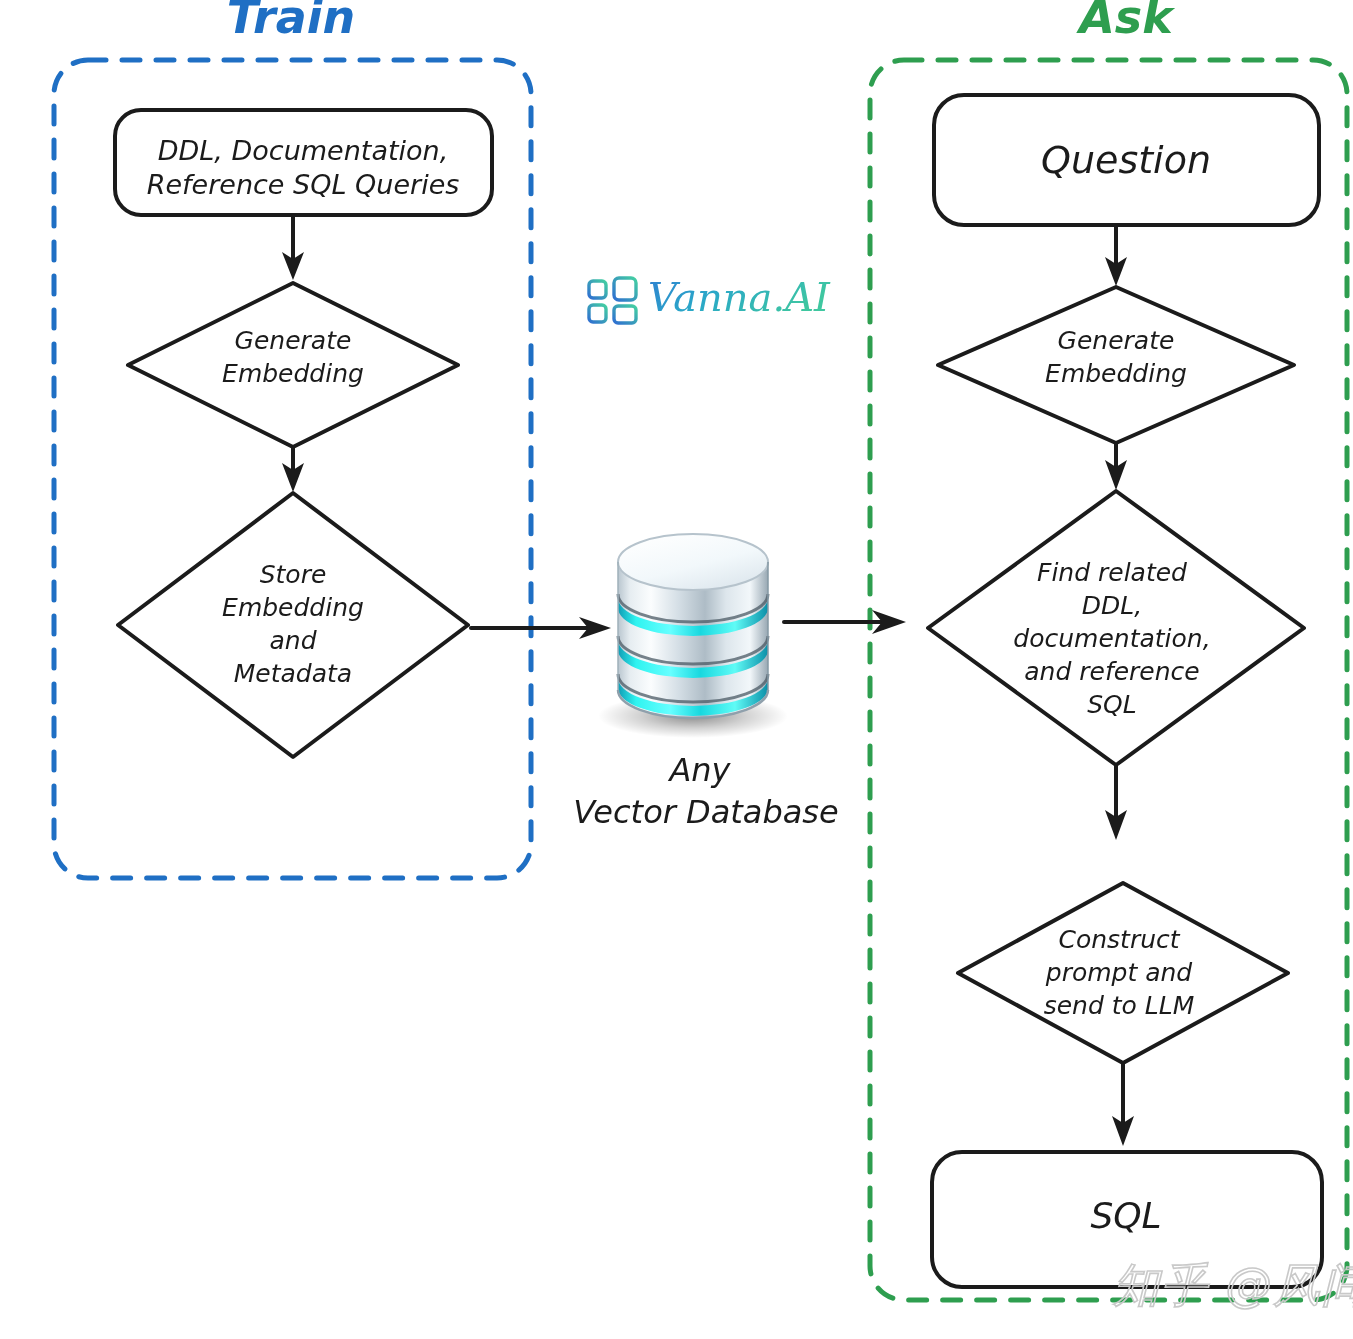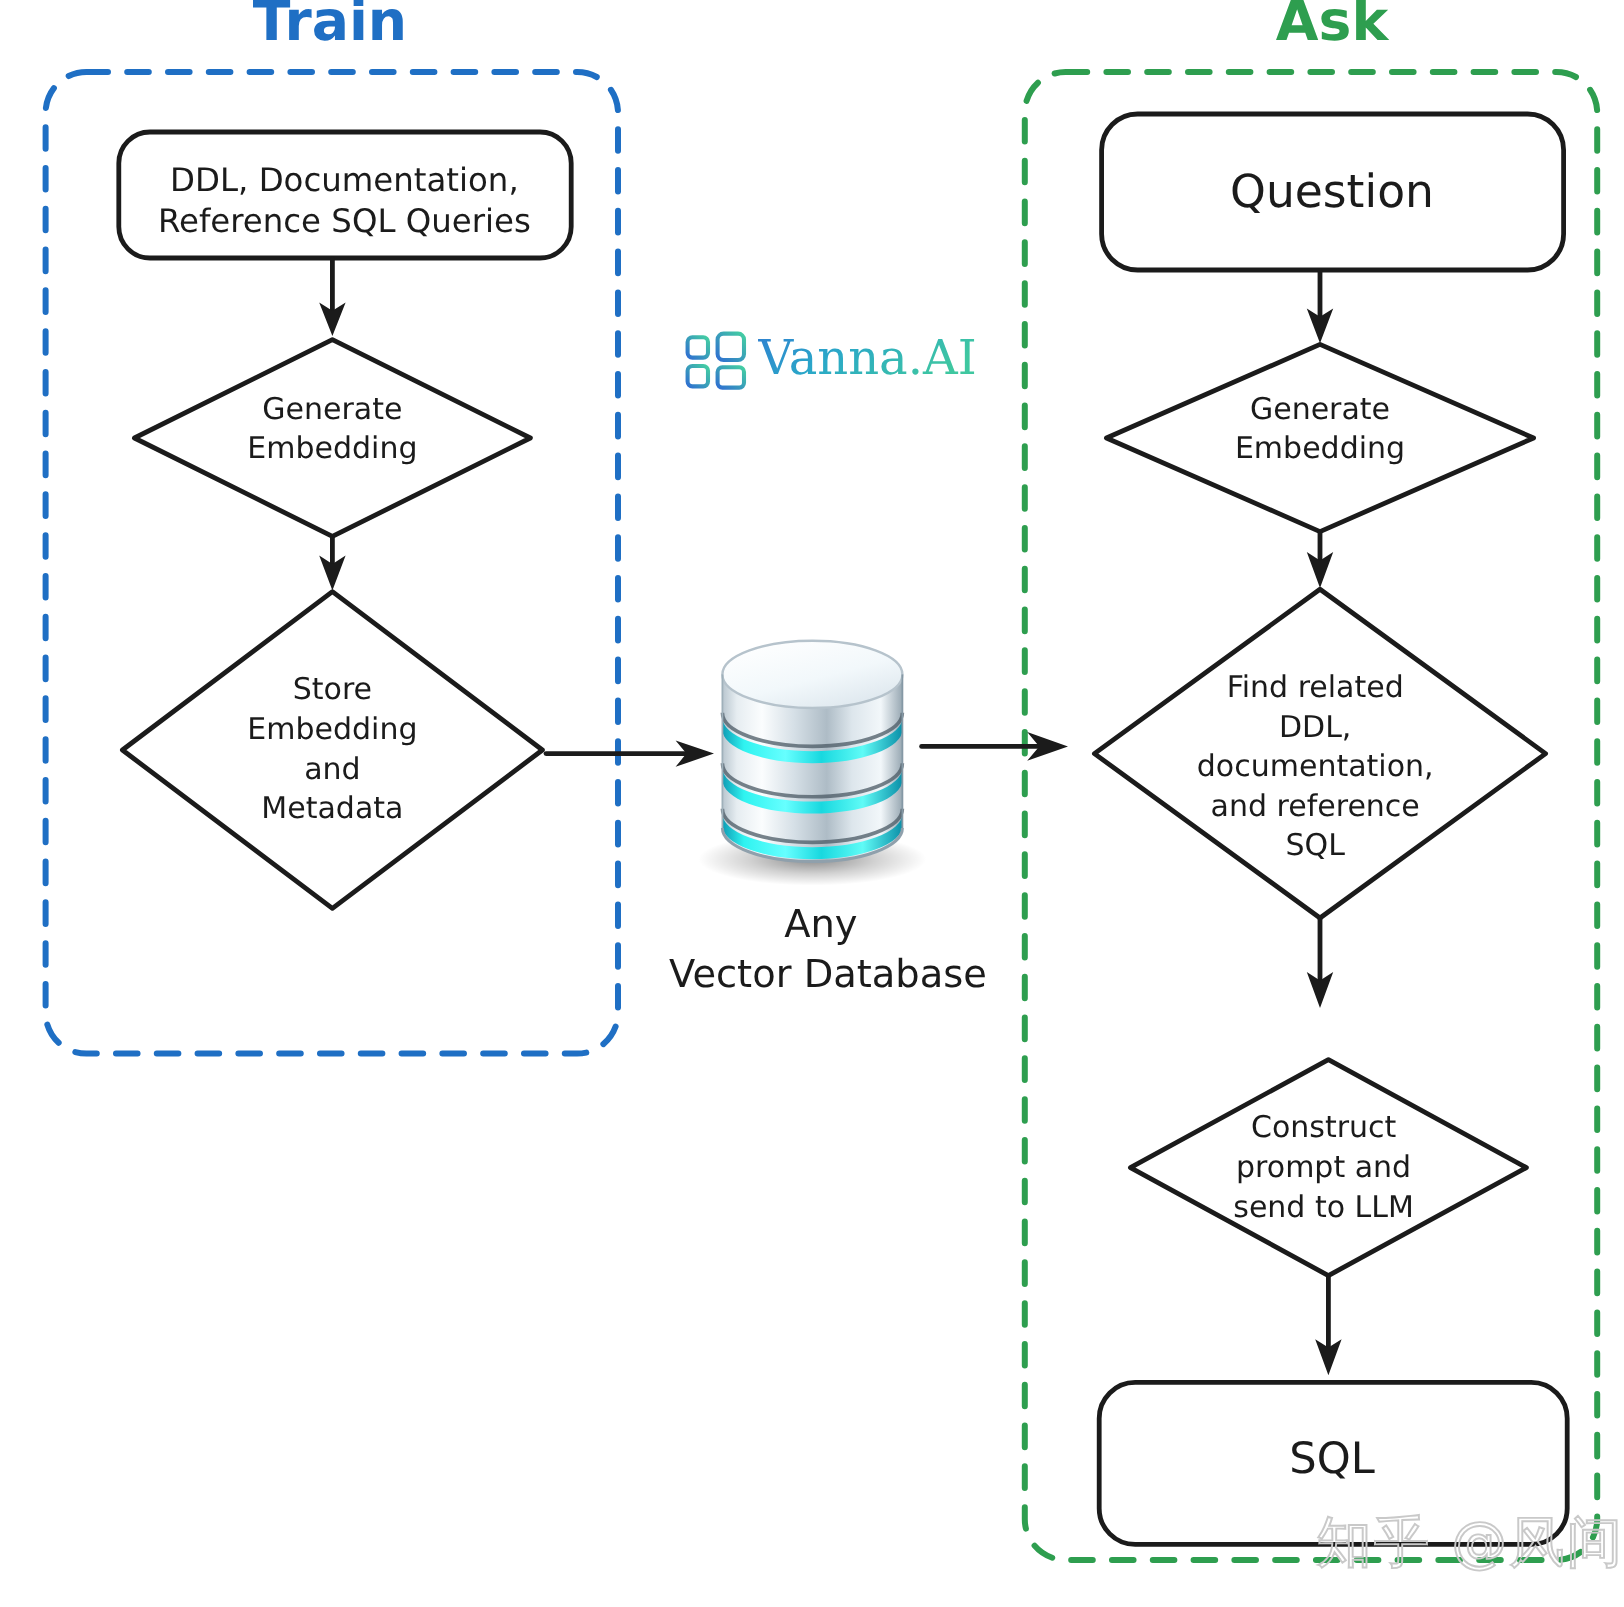--- a/index.html
+++ b/index.html
@@ -9,23 +9,24 @@
   }
   body {
     width: 1353px;
     height: 1339px;
     position: relative;
     overflow: hidden;
     font-family: "DejaVu Sans", sans-serif;
   }
   #stage {
     position: absolute;
-    left: 0; top: 0;
+    left: 16px; top: 0;
     width: 1218px;
     height: 1339px;
+    font-style: italic;
   }
   svg#diagram {
     position: absolute;
     left: 0; top: 0;
     width: 1353px;
     height: 1339px;
     display: block;
   }
   .node-text {
     font-family: "DejaVu Sans", sans-serif;

